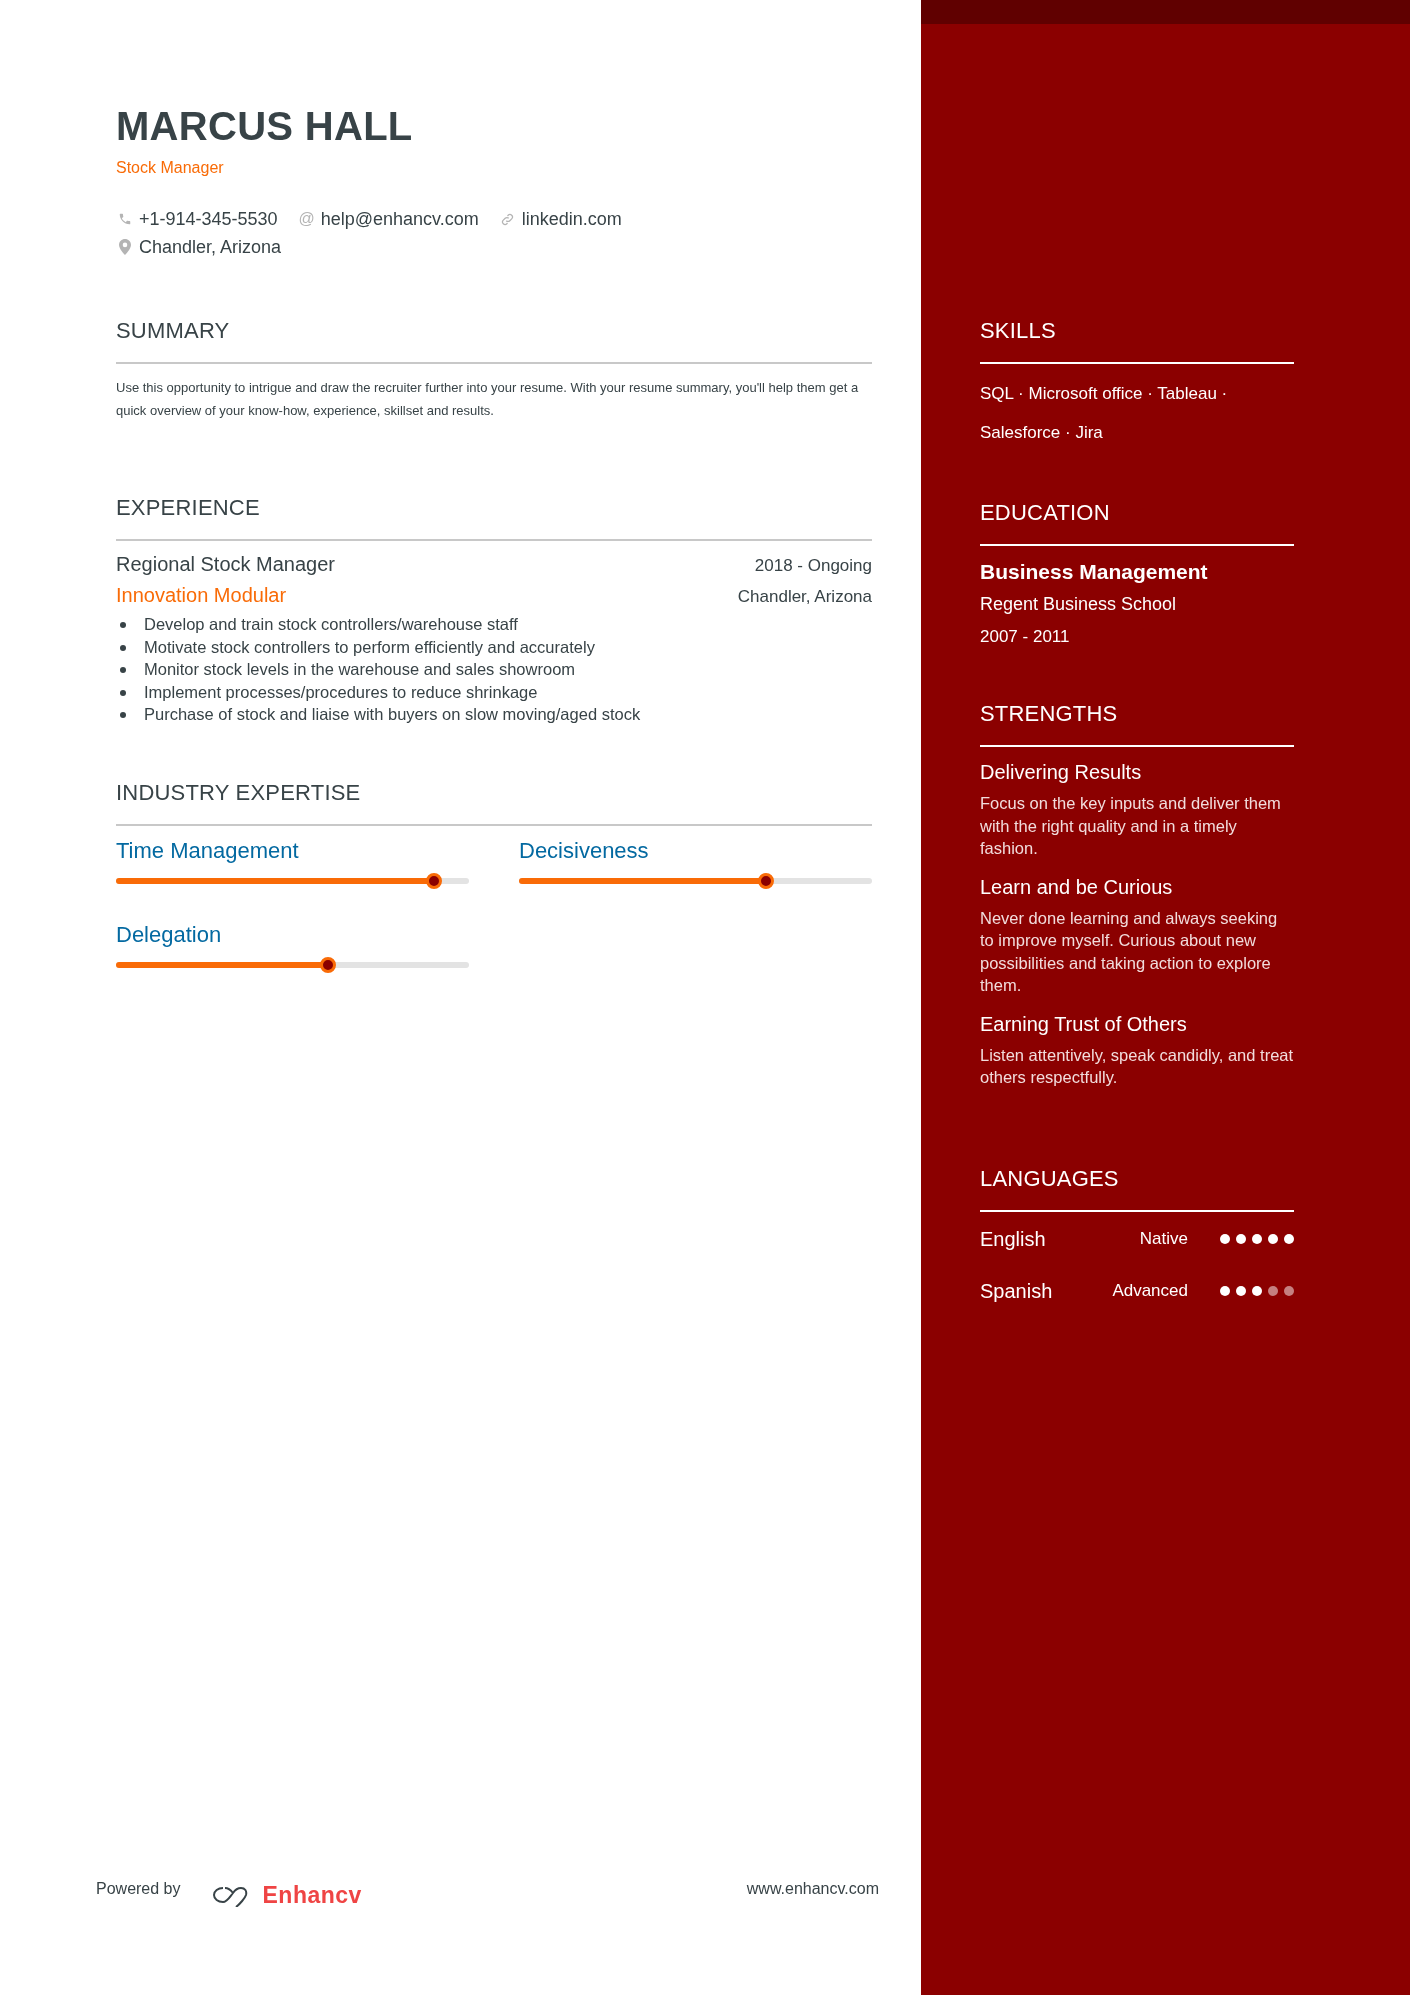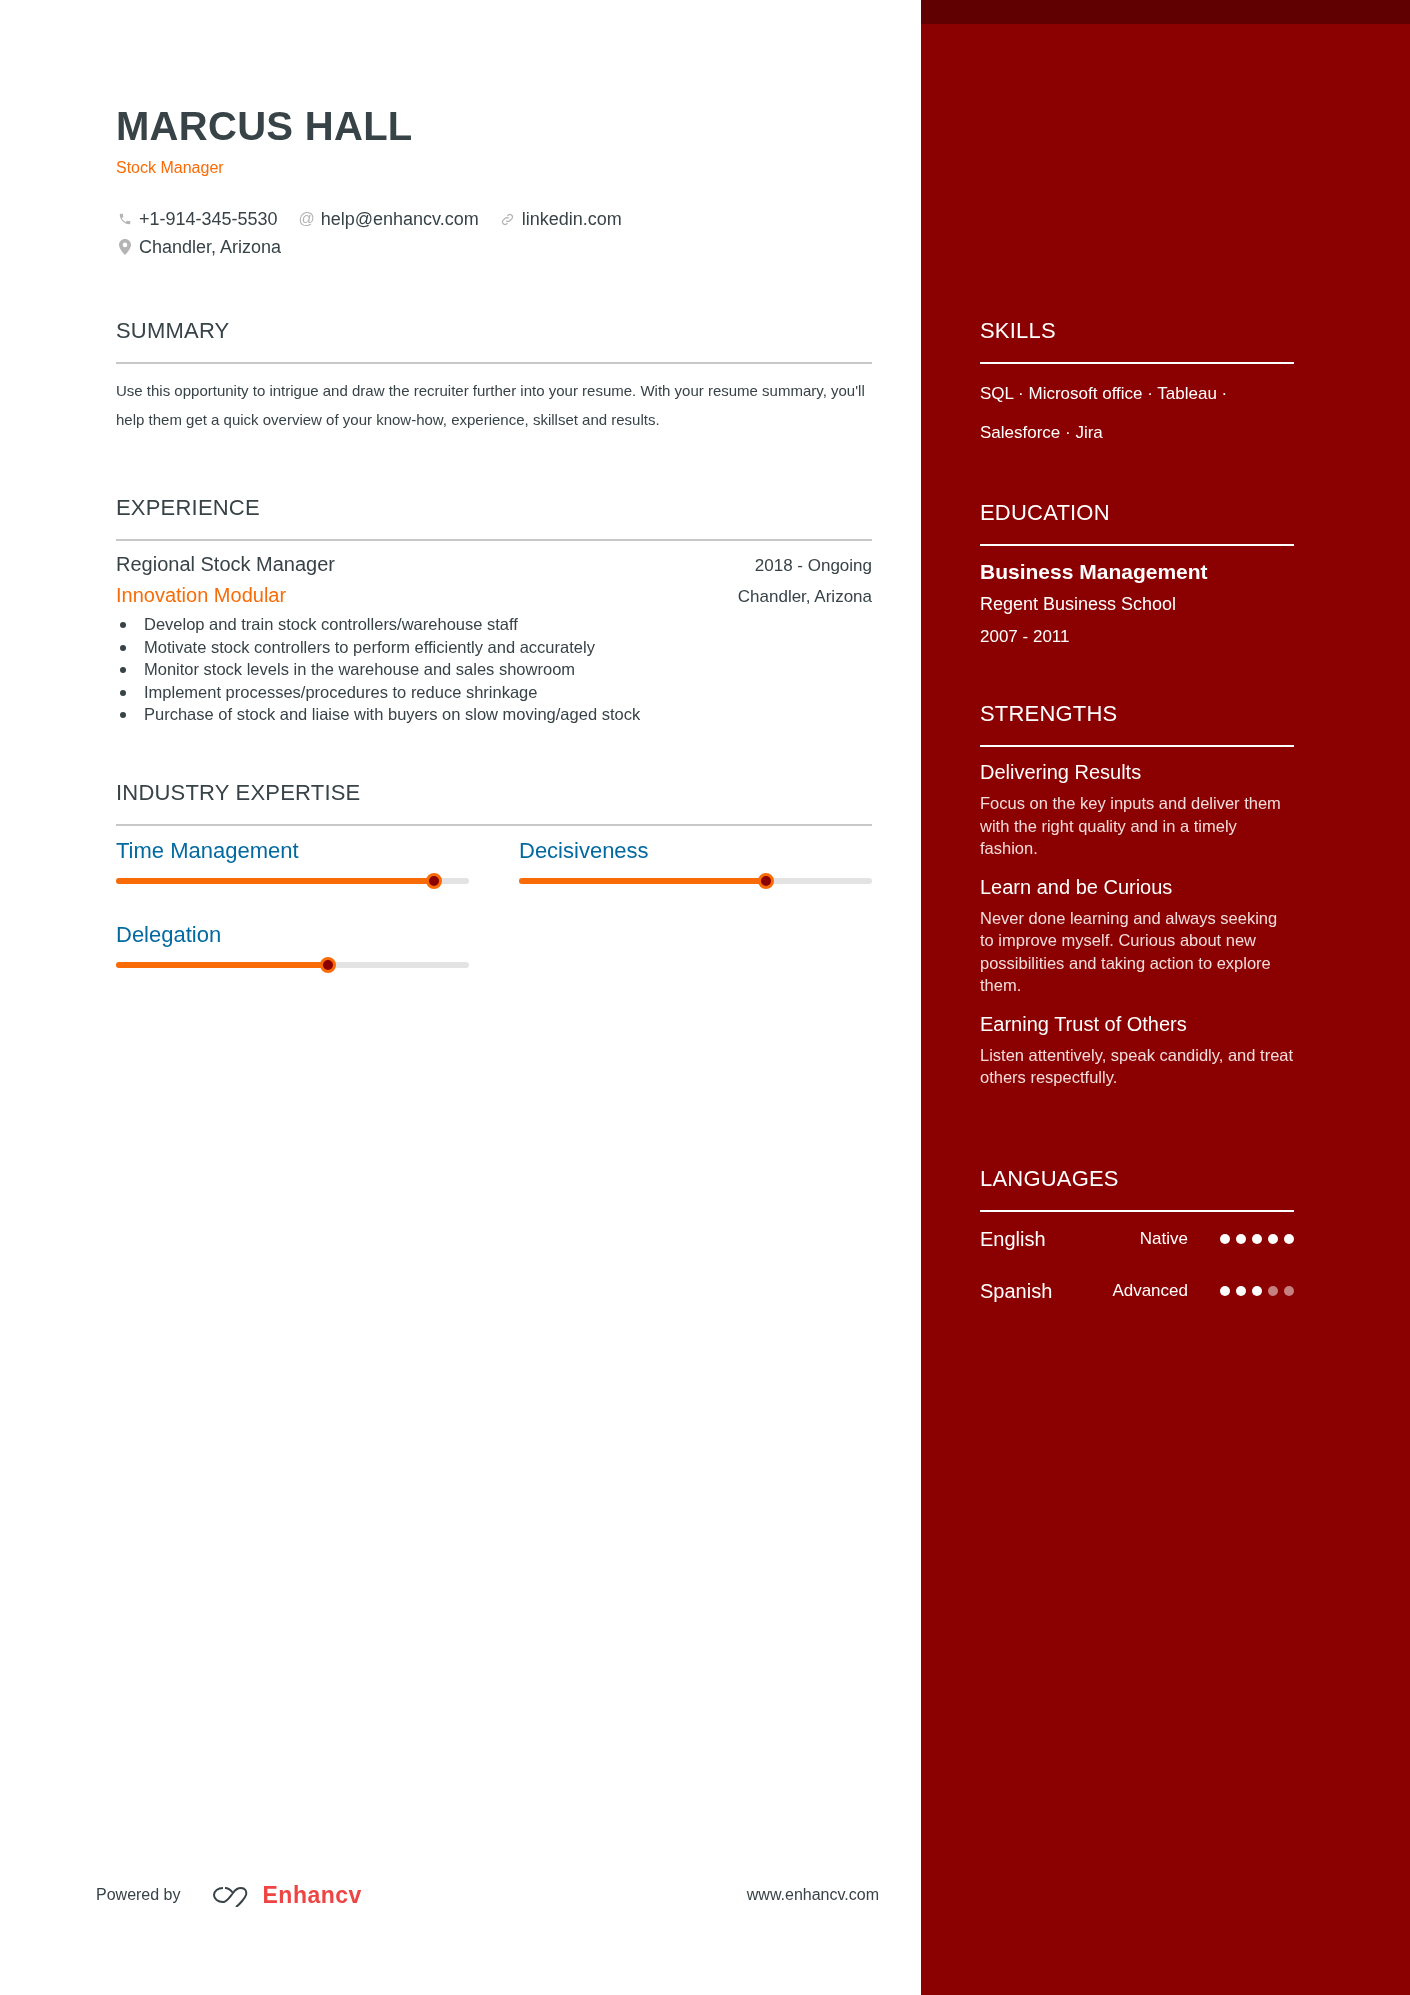--- a/index.html
+++ b/index.html
@@ -15,38 +15,38 @@
 
   .contacts { position: absolute; left: 116px; top: 205px; font-size: 18px; color: #384347; }
   .contact-row { display: flex; align-items: center; height: 28px; }
   .contact { display: flex; align-items: center; margin-right: 20px; }
   .contact .ico { width: 18px; height: 18px; margin-right: 5px; display: inline-flex; align-items: center; justify-content: center; color: #b4b4b4; }
 
   .section { position: absolute; left: 116px; width: 756px; }
   .sec-title { font-size: 22px; color: #384347; text-transform: uppercase; letter-spacing: 0.2px; height: 32px; }
   .sec-rule { height: 2px; background: #c8c8c8; margin-top: 12px; }
 
-  .summary-text { margin-top: 12px; font-size: 15px; line-height: 29px; color: #384347; }
+  .summary-text { margin-top: 12px; font-size: 13px; line-height: 23px; color: #384347; }
 
   .exp-row { display: flex; justify-content: space-between; align-items: baseline; }
   .exp-role { font-size: 20px; color: #384347; margin-top: 12px; }
   .exp-date { font-size: 17px; color: #384347; }
   .exp-company { font-size: 20px; color: #f96b07; margin-top: 8px; }
   .exp-loc { font-size: 17px; color: #384347; }
   .bullets { list-style: none; margin-top: 6px; }
   .bullets li { position: relative; padding-left: 28px; font-size: 16.5px; line-height: 22.5px; color: #384347; }
   .bullets li::before { content: ""; position: absolute; left: 4px; top: 9px; width: 6px; height: 6px; border-radius: 50%; background: #384347; }
 
   .exp-grid { display: grid; grid-template-columns: 353px 353px; column-gap: 50px; row-gap: 38px; margin-top: 12px; }
   .exp-item-label { font-size: 22px; color: #0369a1; height: 28px; }
   .bar { position: relative; height: 6px; background: #e3e3e3; border-radius: 3px; margin-top: 12px; }
   .bar-fill { position: absolute; left: 0; top: 0; height: 6px; background: #f96b07; border-radius: 3px; }
   .bar-knob { position: absolute; top: -5px; width: 16px; height: 16px; border-radius: 50%; background: #8b0000; border: 3px solid #f96b07; margin-left: -8px; }
 
-  .footer { position: absolute; left: 96px; top: 1880px; width: 783px; height: 30px; display: flex; align-items: center; font-size: 16px; color: #384347; }
+  .footer { position: absolute; left: 96px; top: 1880px; width: 783px; height: 30px; display: flex; font-size: 16px; color: #384347; }
   .footer .powered { margin-right: 26px; }
   .footer .logo { display: flex; align-items: center; }
   .footer .logo-text { font-size: 23px; margin-left: 8px; color: #ef4444; letter-spacing: 0.5px; font-weight: 700; }
   .footer .site { margin-left: auto; }
 
   .sb-section { position: absolute; left: 980px; width: 314px; color: #fff; }
   .sb-title { font-size: 22px; text-transform: uppercase; height: 32px; letter-spacing: 0.2px; }
   .sb-rule { height: 2px; background: #fff; margin-top: 12px; }
   .skills-text { margin-top: 10px; font-size: 17px; line-height: 39px; }
   .edu-degree { font-size: 21px; font-weight: bold; margin-top: 14px; }

